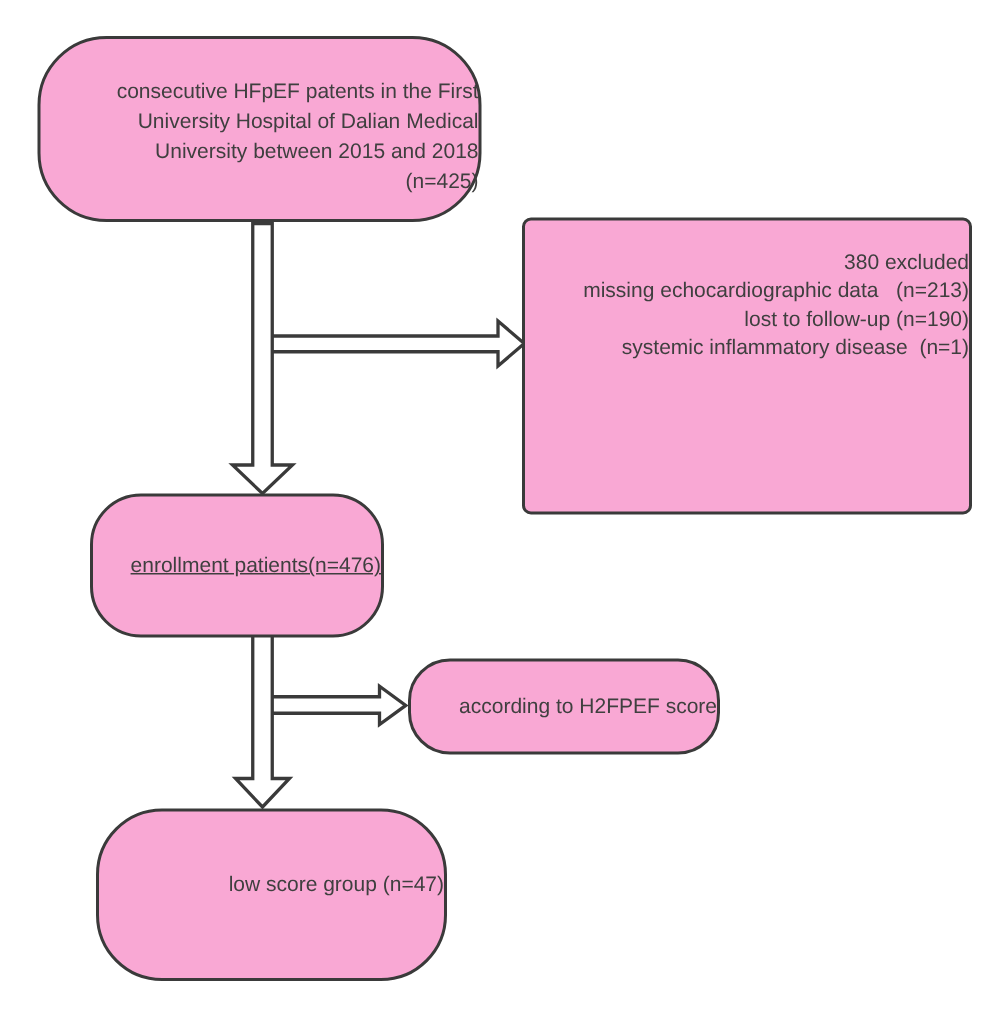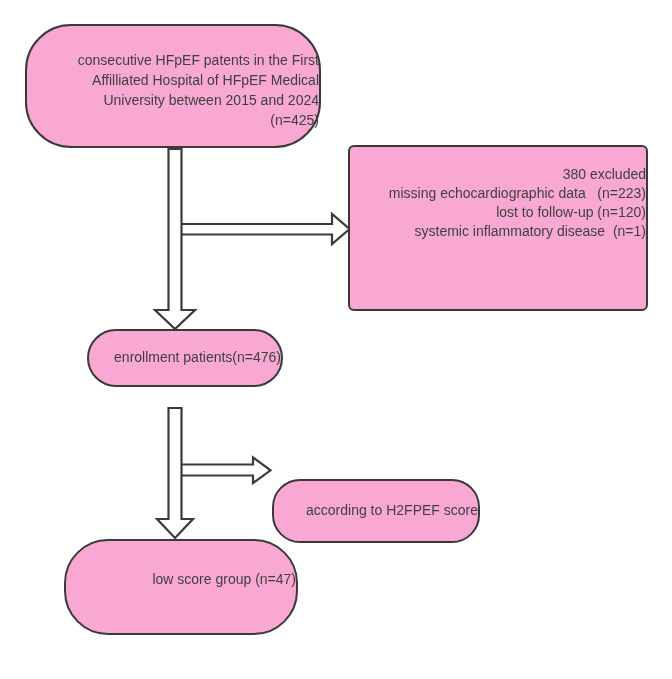--- a/index.html
+++ b/index.html
@@ -47,74 +47,74 @@
     width: 296px;
     height: 124px;
     border-radius: 46px;
     padding-top: 8px;
     line-height: 20px;
   }
   .box-excluded {
     left: 348px;
     top: 145px;
     width: 300px;
-    height: 166px;
+    height: 198px;
     border-radius: 6px;
     justify-content: flex-start;
     padding-top: 18px;
     line-height: 19px;
   }
   .box-enrollment {
-    left: 87px;
+    left: 60px;
     top: 329px;
     width: 196px;
-    height: 58px;
+    height: 96px;
     border-radius: 34px;
+    text-decoration: underline;
   }
   .box-criteria {
     left: 272px;
     top: 439px;
     width: 208px;
     height: 64px;
     border-radius: 28px;
-    margin-top: 40px;
   }
   .box-groups {
     left: 64px;
     top: 539px;
     width: 234px;
-    height: 96px;
+    height: 115px;
     border-radius: 44px;
     padding-bottom: 14px;
   }
 </style>
 </head>
 <body>
 
 <div class="canvas">
 
   <svg class="arrow-layer" viewBox="0 0 672 679" xmlns="http://www.w3.org/2000/svg">
 
     <polygon points="180.5,224 332,224 332,214 349.5,229 332,244 332,234.5 180.5,234.5" fill="#ffffff" stroke="#3a3a3a" stroke-width="2.2" stroke-linejoin="miter"></polygon>
     <polygon points="180.5,464.5 253,464.5 253,457.5 270.5,470.3 253,483 253,475.5 180.5,475.5" fill="#ffffff" stroke="#3a3a3a" stroke-width="2.2" stroke-linejoin="miter"></polygon>
     <polygon points="168.5,149 181.5,149 181.5,310 195,310 175,329 155,310 168.5,310" fill="#ffffff" stroke="#3a3a3a" stroke-width="2.2" stroke-linejoin="miter"></polygon>
     <polygon points="168.5,408 181.5,408 181.5,519 193,519 175,538 157,519 168.5,519" fill="#ffffff" stroke="#3a3a3a" stroke-width="2.2" stroke-linejoin="miter"></polygon>
   </svg>
 
   <div class="box box-initial">
     <div class="line">consecutive HFpEF patents in the First</div>
-    <div class="line">Affilliated Hospital of HFpEF Medical</div>
-    <div class="line">University between 2015 and 2024</div>
+    <div class="line">University Hospital of Dalian Medical</div>
+    <div class="line">University between 2015 and 2018</div>
     <div class="line">(n=425)</div>
   </div>
 
   <div class="box box-excluded">
     <div class="line">380 excluded</div>
-    <div class="line">missing echocardiographic data   (n=223)</div>
-    <div class="line">lost to follow-up (n=120)</div>
+    <div class="line">missing echocardiographic data   (n=213)</div>
+    <div class="line">lost to follow-up (n=190)</div>
     <div class="line">systemic inflammatory disease  (n=1)</div>
   </div>
 
   <div class="box box-enrollment">
     <div class="line">enrollment patients(n=476)</div>
   </div>
 
   <div class="box box-criteria">
     <div class="line">according to H2FPEF score</div>
   </div>

